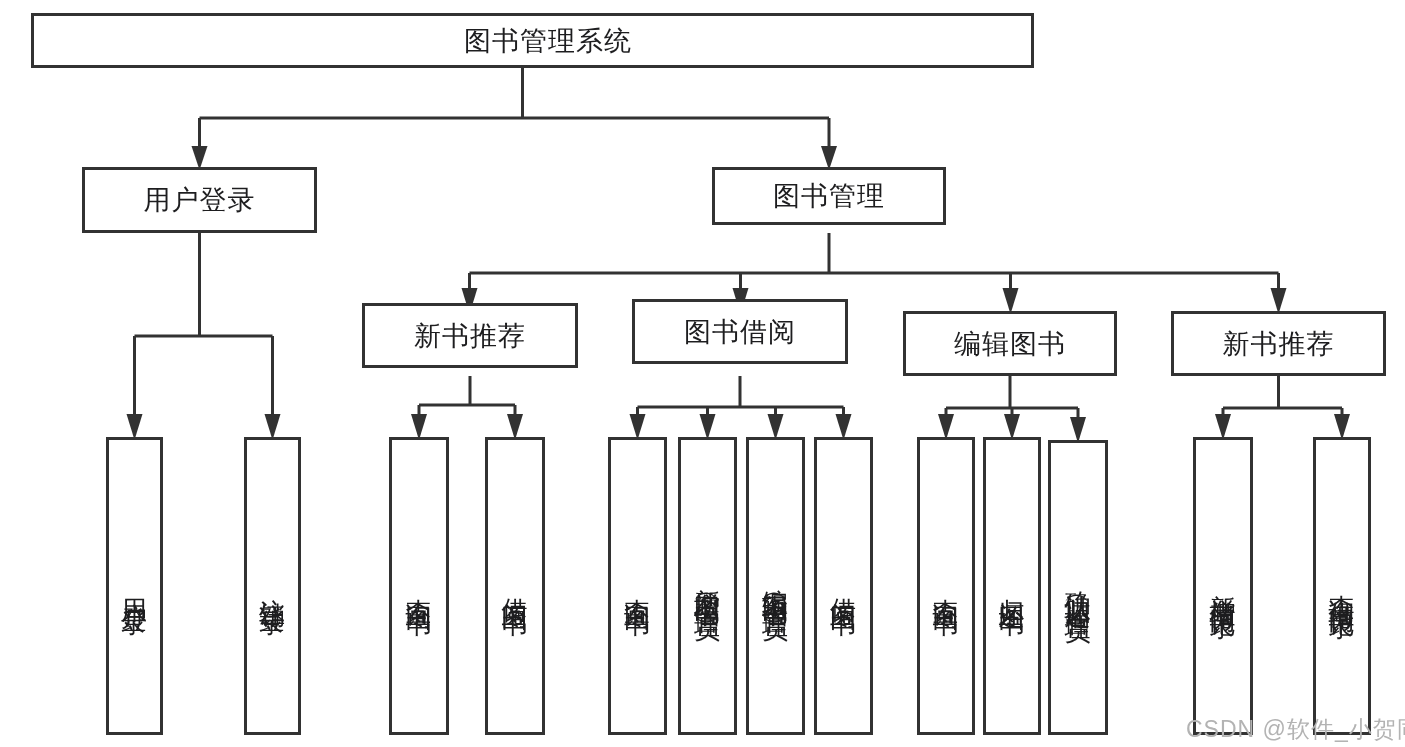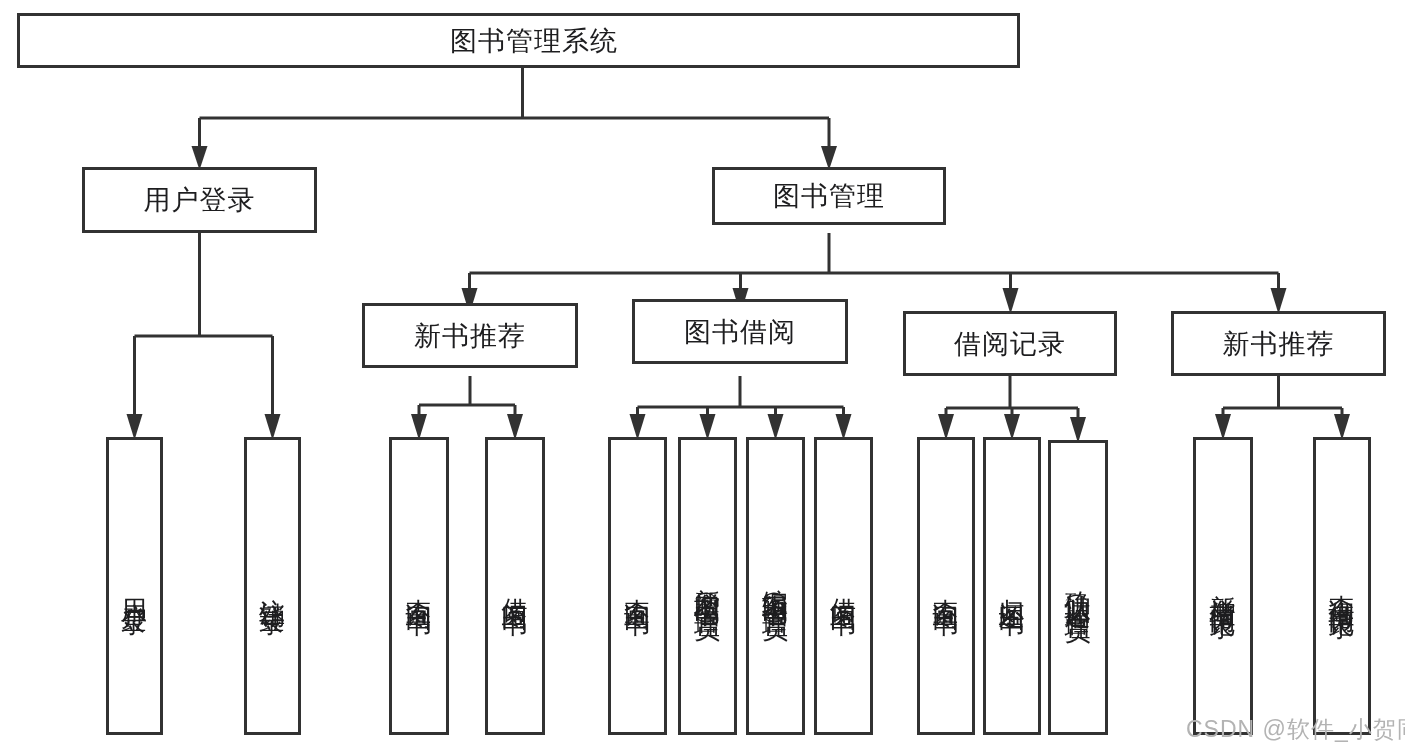--- a/index.html
+++ b/index.html
@@ -80,28 +80,28 @@
     <path d="M1010 376 V408 M946 408 H1078 M946 408 V430 M1012 408 V430 M1078 408 V433"></path>
     <polygon points="938,414 954,414 946,440"></polygon>
     <polygon points="1004,414 1020,414 1012,440"></polygon>
     <polygon points="1070,417 1086,417 1078,443"></polygon>
 
     <path d="M1278.5 376 V408 M1223 408 H1342 M1223 408 V430 M1342 408 V430"></path>
     <polygon points="1215,414 1231,414 1223,440"></polygon>
     <polygon points="1334,414 1350,414 1342,440"></polygon>
   </svg>
 
-  <div class="node" style="left:17px;top:13px;width:1003px;height:55px;padding-left:31px;">图书管理系统</div>
+  <div class="node" style="left:31px;top:13px;width:1003px;height:55px;padding-left:31px;">图书管理系统</div>
 
   <div class="node" style="left:82px;top:167px;width:235px;height:66px;">用户登录</div>
   <div class="node" style="left:712px;top:167px;width:234px;height:58px;">图书管理</div>
 
   <div class="node" style="left:362px;top:303px;width:216px;height:65px;">新书推荐</div>
   <div class="node" style="left:632px;top:299px;width:216px;height:65px;">图书借阅</div>
-  <div class="node" style="left:903px;top:311px;width:214px;height:65px;">借阅记录</div>
+  <div class="node" style="left:903px;top:311px;width:214px;height:65px;">编辑图书</div>
   <div class="node" style="left:1171px;top:311px;width:215px;height:65px;">新书推荐</div>
 
   <div class="node leaf" style="left:106px;top:437px;width:57px;height:298px;">用户登录</div>
   <div class="node leaf" style="left:244px;top:437px;width:57px;height:298px;">注销登录</div>
 
   <div class="node leaf" style="left:389px;top:437px;width:60px;height:298px;">查询图书</div>
   <div class="node leaf" style="left:485px;top:437px;width:60px;height:298px;">借阅图书</div>
 
   <div class="node leaf" style="left:608px;top:437px;width:59px;height:298px;">查询图书</div>
   <div class="node leaf" style="left:678px;top:437px;width:59px;height:298px;">新增图书（管理员）</div>

